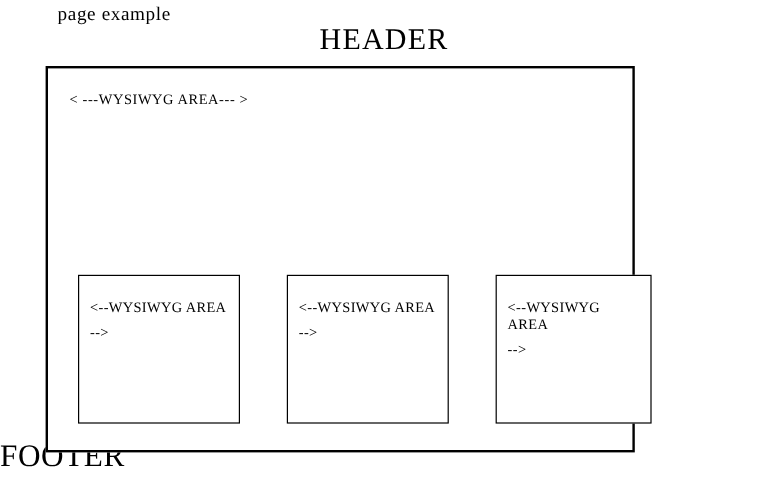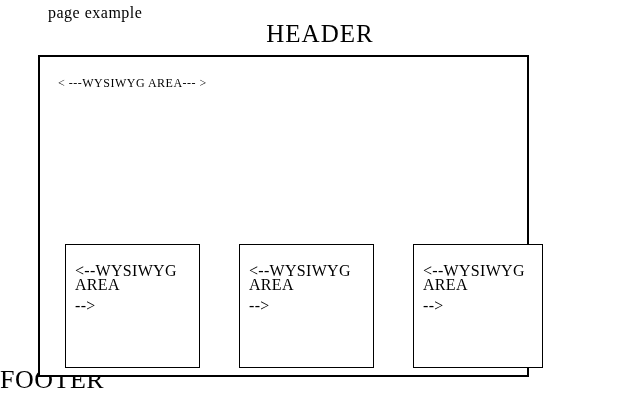--- a/index.html
+++ b/index.html
@@ -51,28 +51,28 @@
   .main-area-label {
     position: absolute;
     left: 18px;
     top: 19px;
     font-size: 12px;
     letter-spacing: 0.5px;
     white-space: nowrap;
   }
   .wysiwyg-box {
     position: absolute;
-    top: 187px;
+    top: 172px;
     width: 135px;
     height: 124px;
     border: 1px solid #000000;
     box-sizing: border-box;
     background: #ffffff;
     padding: 19px 6px 0 9px;
-    font-size: 16px;
+    font-size: 12px;
     letter-spacing: 0.3px;
     line-height: 14px;
   }
   .wysiwyg-box .line2 {
     margin-top: 7px;
   }
   .box-1 { left: 25px; }
   .box-2 { left: 199px; }
   .box-3 { left: 373px; width: 130px; }
   .footer-label {

